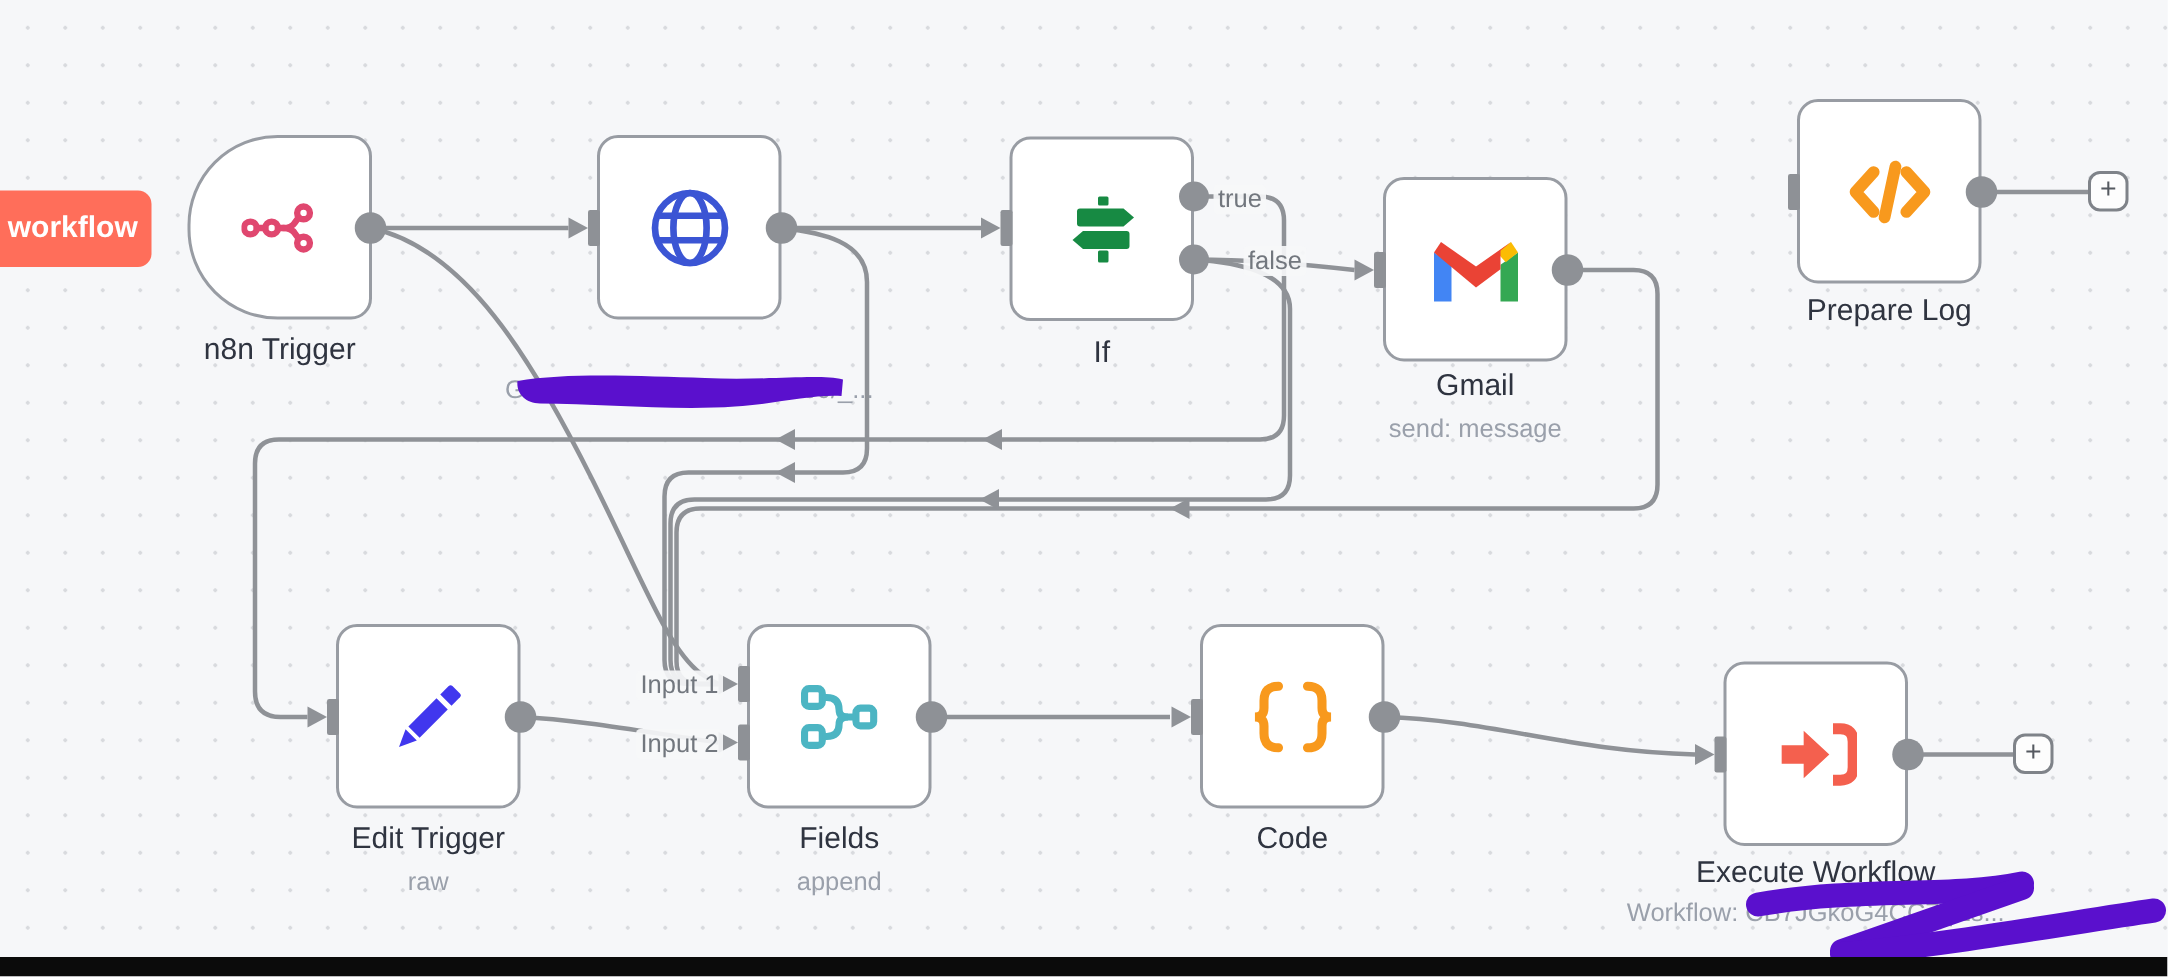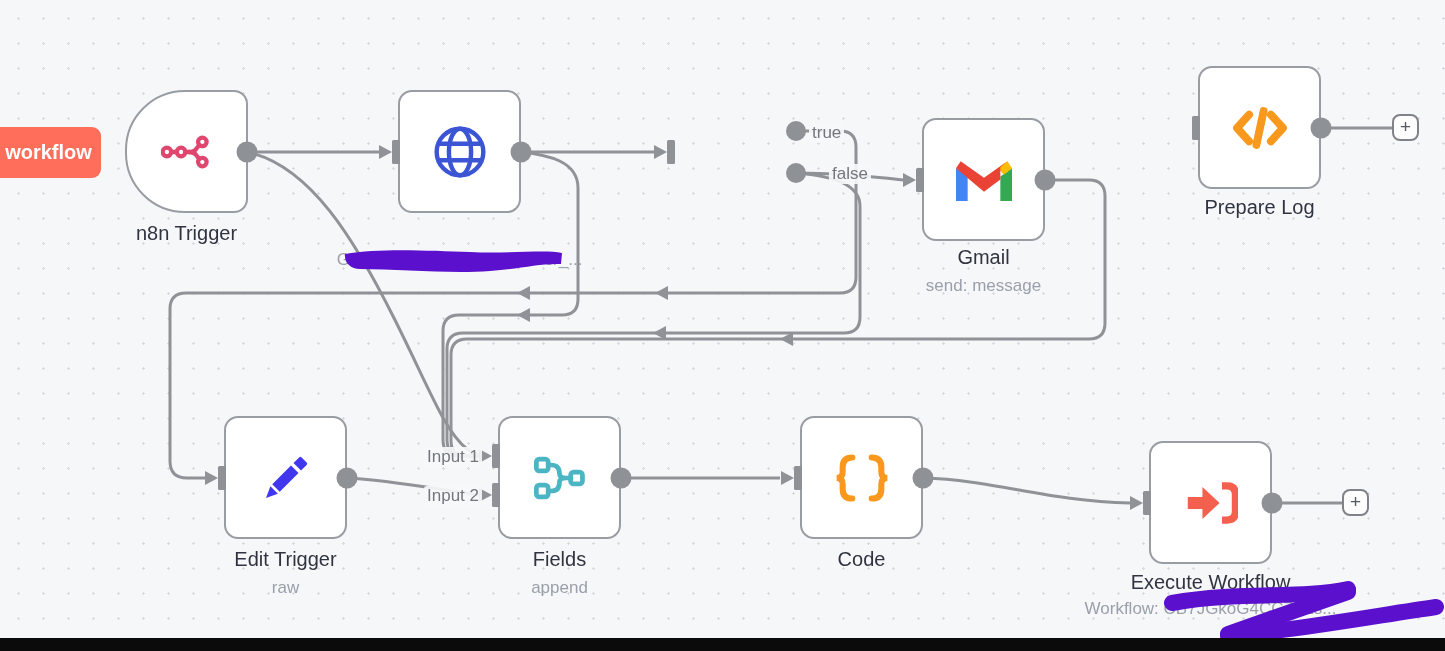--- a/index.html
+++ b/index.html
@@ -79,20 +79,33 @@
           <circle cx="24" cy="24" r="20"></circle>
           <ellipse cx="24" cy="24" rx="9.5" ry="20"></ellipse>
           <line x1="6" y1="17" x2="42" y2="17"></line>
           <line x1="6" y1="31" x2="42" y2="31"></line>
         </g>
       </svg>
     </div>
     <div class="subtitle" style="top:160px;">GET: http://10.142.0.37:9300/_...</div>
   </div>
 
+  <div class="node" style="left:673px;top:91px;">
+    <div class="box">
+      <svg width="54" height="50" viewBox="0 0 54 48">
+        <g fill="#178a43">
+          <rect x="24" y="2" width="7" height="6" rx="1"></rect>
+          <path d="M12 10 h29 l7 6 -7 6 h-29 q-2 0 -2 -2 v-8 q0 -2 2 -2 z"></path>
+          <path d="M43 25 h-29 l-7 6 7 6 h29 q2 0 2 -2 v-8 q0 -2 -2 -2 z"></path>
+          <rect x="24" y="38" width="7" height="8" rx="1"></rect>
+        </g>
+      </svg>
+    </div>
+    <div class="title" style="top:133px;">If</div>
+  </div>
 
   <div class="node" style="left:1198px;top:66px;">
     <div class="box">
       <svg width="58" height="46" viewBox="0 0 48 36">
         <g stroke="#f8991d" stroke-width="6.5" fill="none" stroke-linecap="round" stroke-linejoin="round">
           <path d="M15 7 L5 18 L15 29"></path>
           <path d="M27 4 L21 32"></path>
           <path d="M33 7 L43 18 L33 29"></path>
         </g>
       </svg>

